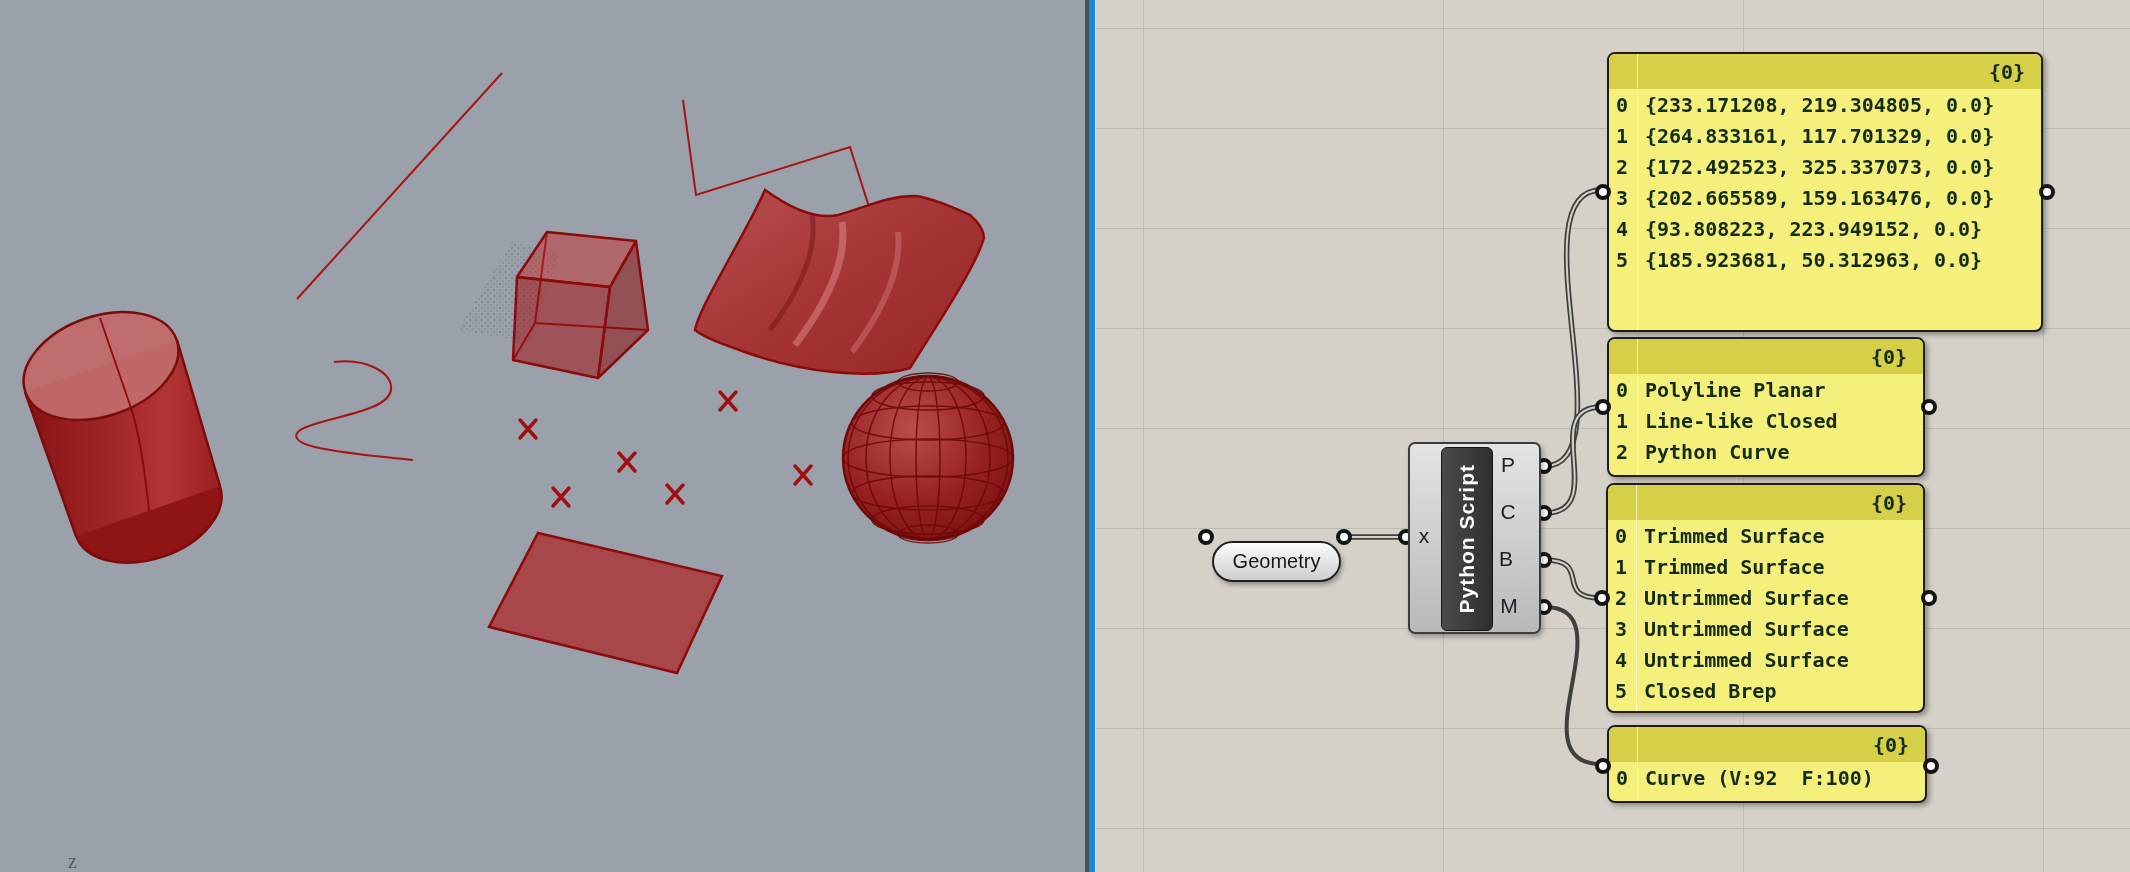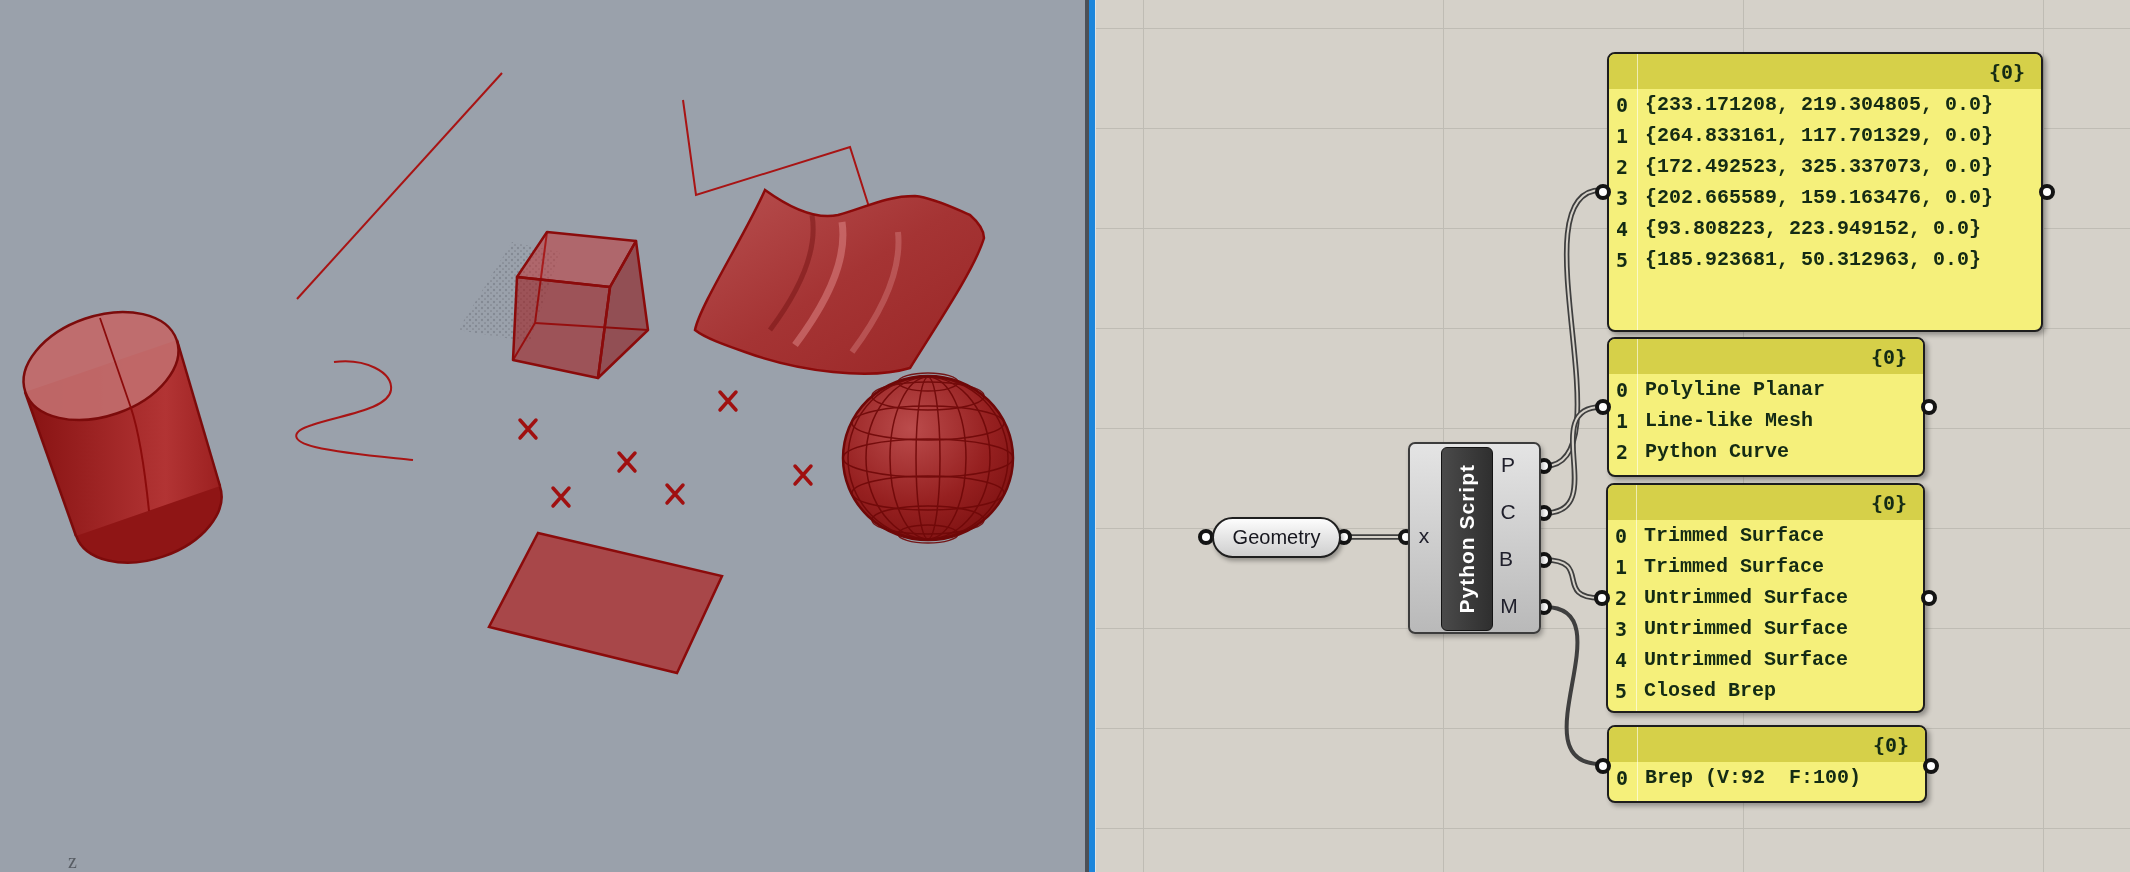--- a/index.html
+++ b/index.html
@@ -15,21 +15,21 @@
     background-color:#d5d1c9;
     background-image:
       repeating-linear-gradient(to bottom,#bfbcb4 0 1px,transparent 1px 100px),
       repeating-linear-gradient(to right,#bfbcb4 0 1px,transparent 1px 300px);
     background-position:0 28px,47px 0;}
   .wires{position:absolute;left:0;top:0;pointer-events:none;}
   
   .nub{position:absolute;width:16px;height:16px;border-radius:50%;background:#fff;
        border:4px solid #141414;box-sizing:border-box;z-index:6;}
   
-  .gh-capsule{position:absolute;left:1212px;top:517px;width:129px;height:41px;
+  .gh-capsule{position:absolute;left:1212px;top:541px;width:129px;height:41px;
       border:2px solid #1f1f1f;border-radius:21px;box-sizing:border-box;
       background:linear-gradient(#fdfdfd,#e7e7e7 45%,#cfcfcf);
       display:flex;align-items:center;justify-content:center;z-index:7;
       box-shadow:2px 3px 4px rgba(0,0,0,.30);font-size:20px;color:#16161e;}
   
   .gh-comp{position:absolute;left:1408px;top:442px;width:133px;height:192px;
       border:2px solid #3c3c3c;border-radius:7px;box-sizing:border-box;
       background:linear-gradient(#e4e4e4,#b9b9b9);z-index:7;
       box-shadow:2px 3px 5px rgba(0,0,0,.30);}
   .gh-comp .namebar{position:absolute;left:31px;top:3px;width:50px;height:182px;
@@ -42,21 +42,21 @@
   .gh-panel{position:absolute;border:2px solid #1d1d1d;border-radius:8px;box-sizing:border-box;
       background:#f5f07b;z-index:7;box-shadow:3px 3px 5px rgba(0,0,0,.32);overflow:visible;
       font-family:"DejaVu Sans Mono",monospace;font-weight:bold;color:#142b14;}
   .gh-panel .phead{height:35px;background:#d6d049;border-radius:6px 6px 0 0;
       display:flex;align-items:center;justify-content:flex-end;
       padding-right:16px;font-size:20px;}
   .gh-panel .vline{position:absolute;left:28px;top:0;bottom:0;width:1px;
       background:rgba(255,255,250,.6);}
   .prow{display:flex;height:31px;align-items:center;font-size:20px;white-space:pre;}
   .prow .idx{width:26px;text-align:center;flex:none;}
-  .prow .val{padding-left:10px;font-family:Liberation Mono, monospace;}
+  .prow .val{padding-left:10px;}
   .p1{left:1607px;top:52px;width:436px;height:280px;}
   .p2{left:1607px;top:337px;width:318px;height:140px;}
   .p3{left:1606px;top:483px;width:319px;height:230px;}
   .p4{left:1607px;top:725px;width:320px;height:78px;}
 </style>
 </head>
 <body>
 
 <div class="app">
 
@@ -213,21 +213,21 @@
       </div>
   </div>
 
   <div class="gh-panel p2">
     <div class="nub" style="left:-14px;top:60px;"></div>
     <div class="nub" style="left:312px;top:60px;"></div>
     <div class="phead">{0}</div>
     <div class="vline"></div>
     <div>
         <div class="prow"><span class="idx">0</span><span class="val">Polyline Planar</span></div>
-        <div class="prow"><span class="idx">1</span><span class="val">Line-like Mesh</span></div>
+        <div class="prow"><span class="idx">1</span><span class="val">Line-like Closed</span></div>
         <div class="prow"><span class="idx">2</span><span class="val">Python Curve</span></div>
       </div>
   </div>
 
   <div class="gh-panel p3">
     <div class="nub" style="left:-14px;top:105px;"></div>
     <div class="nub" style="left:313px;top:105px;"></div>
     <div class="phead">{0}</div>
     <div class="vline"></div>
     <div>
@@ -239,17 +239,17 @@
         <div class="prow"><span class="idx">5</span><span class="val">Closed Brep</span></div>
       </div>
   </div>
 
   <div class="gh-panel p4">
     <div class="nub" style="left:-14px;top:31px;"></div>
     <div class="nub" style="left:314px;top:31px;"></div>
     <div class="phead">{0}</div>
     <div class="vline"></div>
     <div>
-        <div class="prow"><span class="idx">0</span><span class="val">Brep (V:92  F:100)</span></div>
+        <div class="prow"><span class="idx">0</span><span class="val">Curve (V:92  F:100)</span></div>
       </div>
   </div>
 
 </div>
 
 </body></html>

